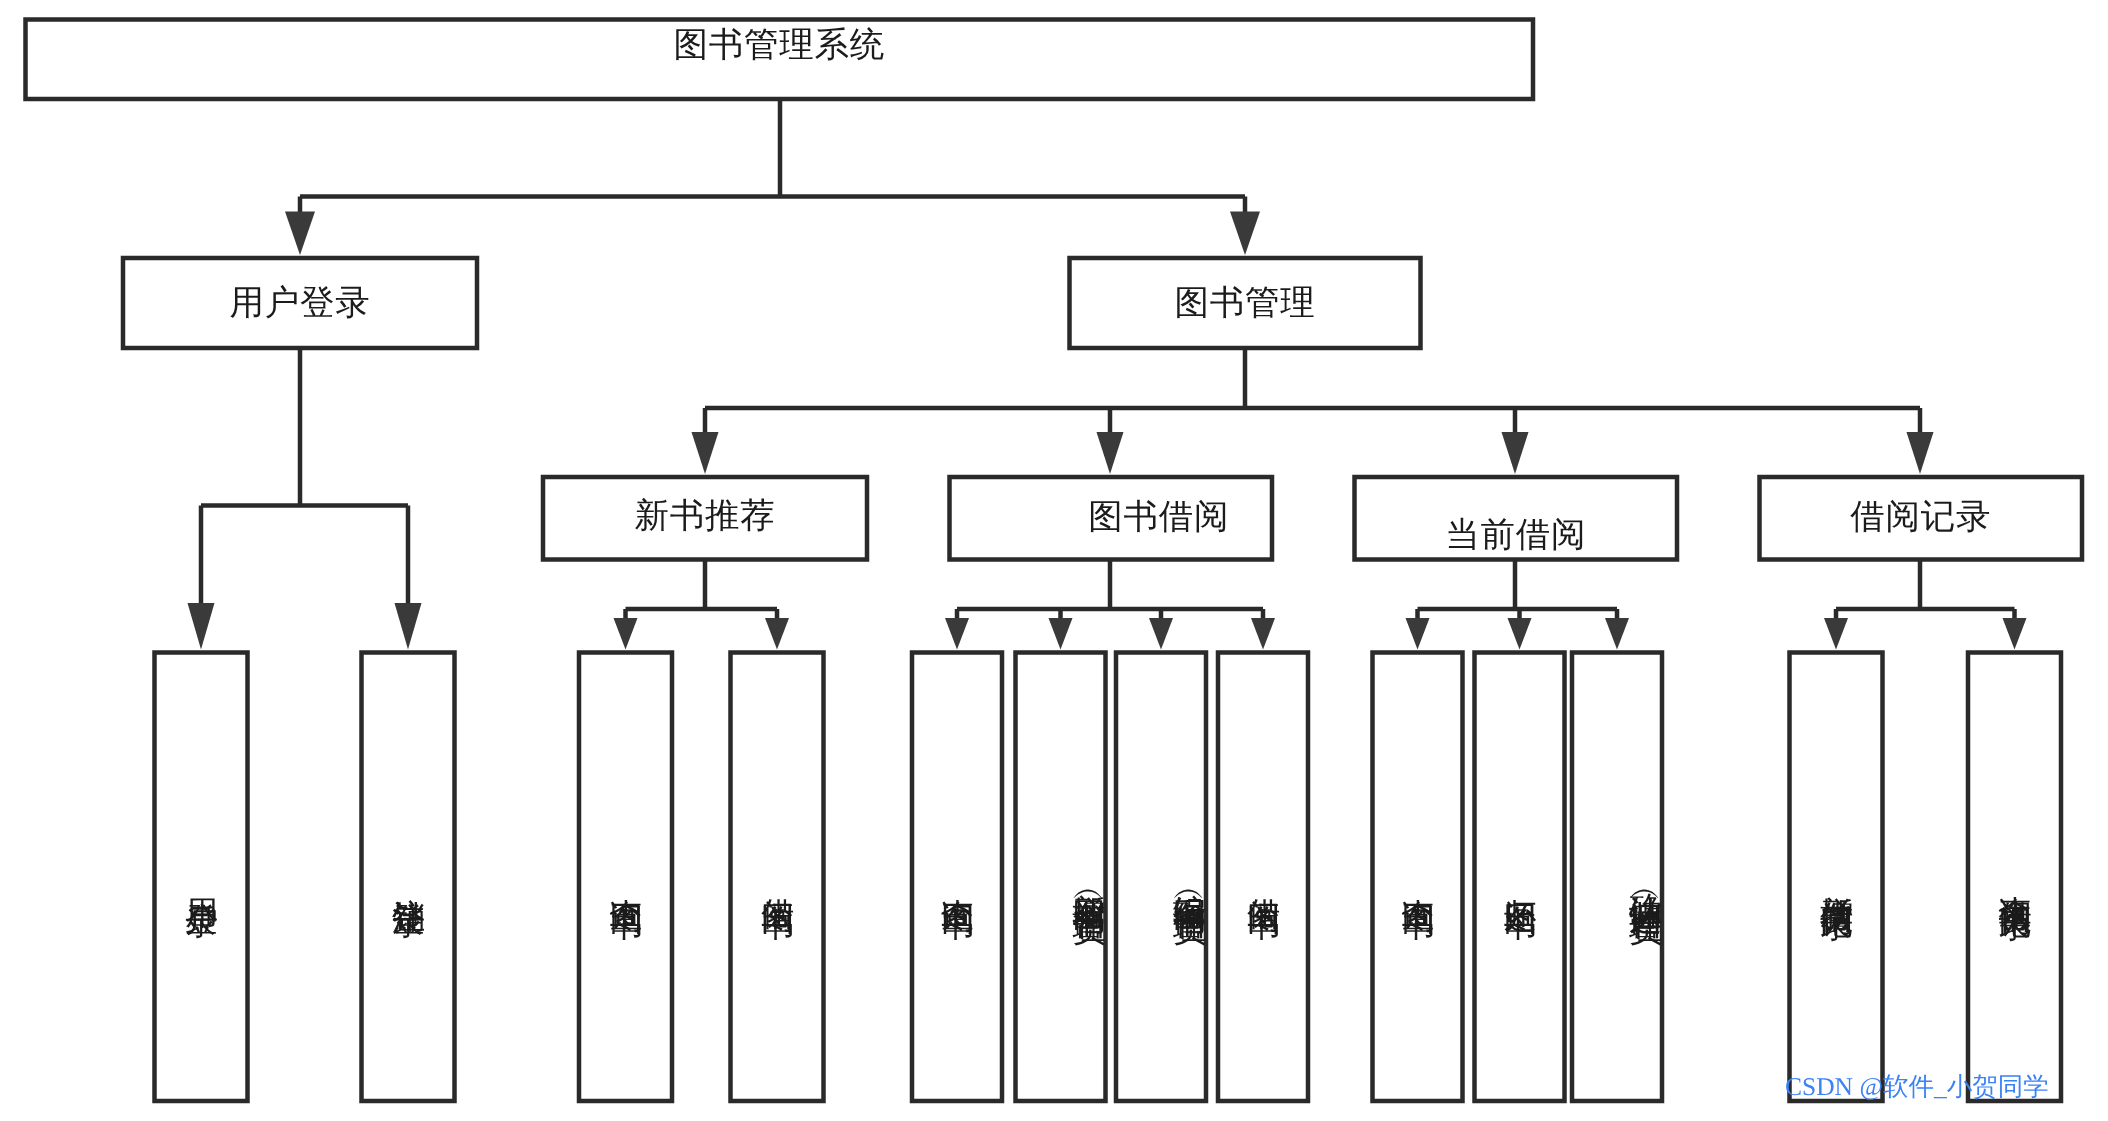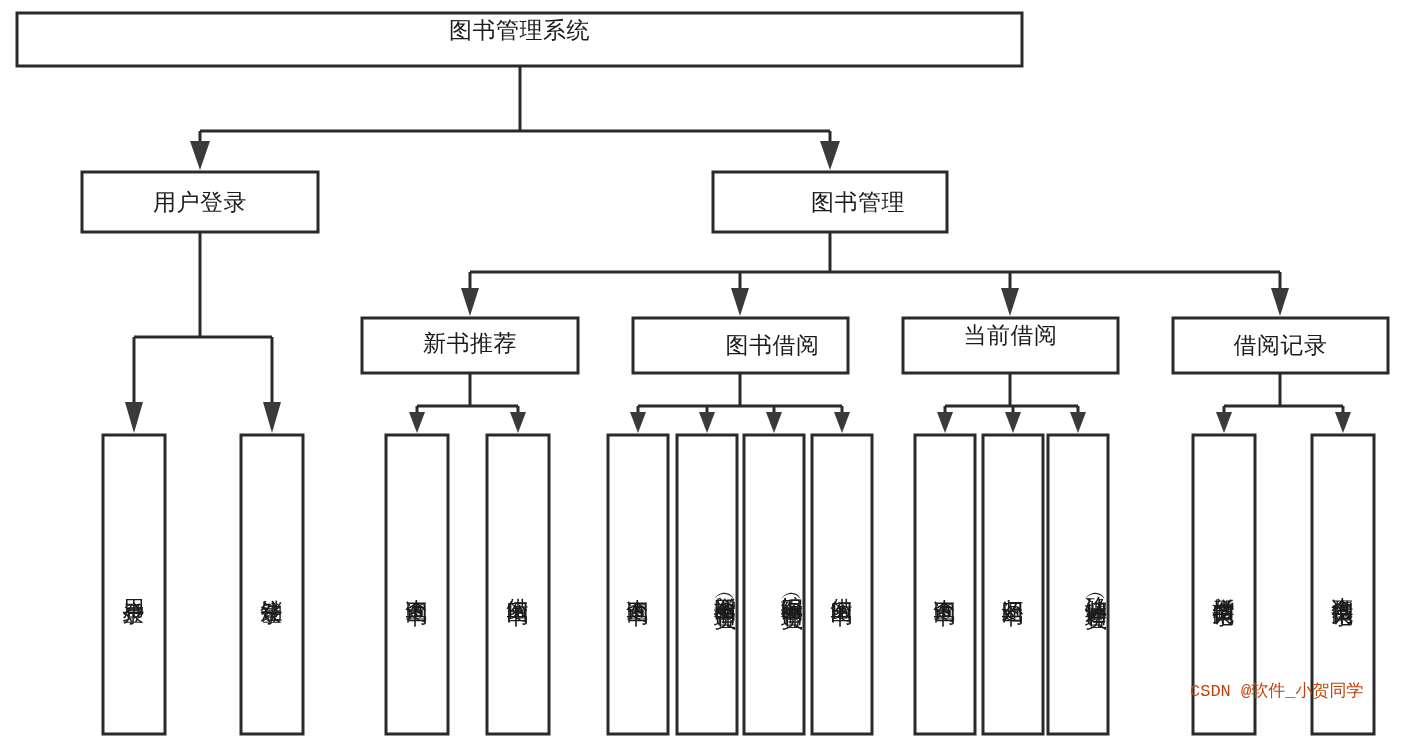--- a/index.html
+++ b/index.html
@@ -69,24 +69,24 @@
     padding-top: 4px;
     box-sizing: border-box;
   }
   .node-label.vertical.centered {
     align-items: center;
     padding-top: 0;
   }
   .watermark {
     position: absolute;
     left: 1190px;
-    top: 679px;
+    top: 713px;
     font-size: 17px;
-    color: #c2410c;
-    font-family: Liberation Mono, monospace;
+    color: #3b82f6;
+    font-family: Liberation Serif, serif;
     white-space: nowrap;
     pointer-events: none;
   }
 </style>
 </head>
 <body>
 
 <div id="diagram-root">
 
   <svg class="diagram-canvas" viewBox="0 0 1405 747">
@@ -176,25 +176,25 @@
     <path class="connector-line" d="M 1224 406 L 1224 416"></path>
     <path class="connector-line" d="M 1343 406 L 1343 416"></path>
     <polygon class="arrow-head" points="1216,412 1232,412 1224,433"></polygon>
     <polygon class="arrow-head" points="1335,412 1351,412 1343,433"></polygon>
 
   </svg>
 
   <div class="node-label horizontal" style="left:17px; top:13px; width:1005px; height:35px;">图书管理系统</div>
 
   <div class="node-label horizontal" style="left:82px; top:172px; width:236px; height:60px;">用户登录</div>
-  <div class="node-label horizontal" style="left:713px; top:172px; width:234px; height:60px;padding-left:28px;">图书管理</div>
+  <div class="node-label horizontal" style="left:713px; top:172px; width:234px; height:60px;">图书管理</div>
 
   <div class="node-label horizontal" style="left:362px; top:318px; width:216px; height:55px;font-family:Liberation Mono, monospace;">新书推荐</div>
   <div class="node-label horizontal" style="left:633px; top:318px; width:215px; height:55px;padding-left:32px;">图书借阅</div>
-  <div class="node-label horizontal" style="left:903px; top:308px; width:215px; height:55px;">当前借阅</div>
+  <div class="node-label horizontal" style="left:903px; top:330px; width:215px; height:55px;">当前借阅</div>
   <div class="node-label horizontal" style="left:1173px; top:318px; width:215px; height:55px;">借阅记录</div>
 
   <div class="node-label vertical centered" style="left:103px; top:435px; width:62px; height:299px;">用户登录</div>
   <div class="node-label vertical centered" style="left:241px; top:435px; width:62px; height:299px;">注销登录</div>
 
   <div class="node-label vertical centered" style="left:386px; top:435px; width:62px; height:299px;">查询图书</div>
   <div class="node-label vertical centered" style="left:487px; top:435px; width:62px; height:299px;">借阅图书</div>
 
   <div class="node-label vertical centered" style="left:608px; top:435px; width:60px; height:299px;">查询图书</div>
   <div class="node-label vertical" style="left:677px; top:435px; width:60px; height:299px;">新增图书（管理员）</div>

